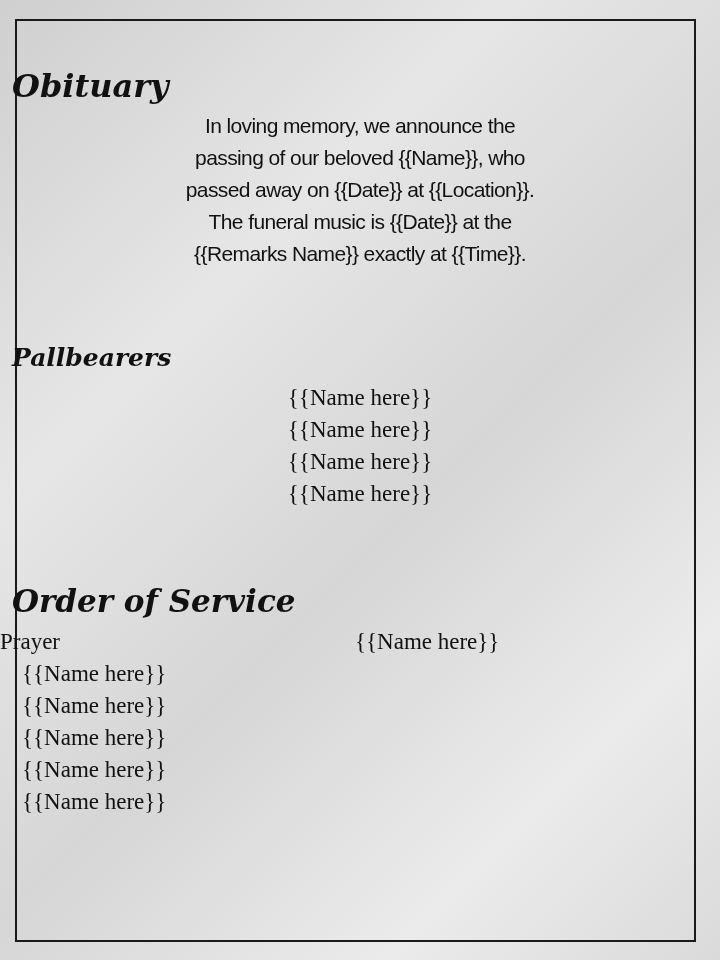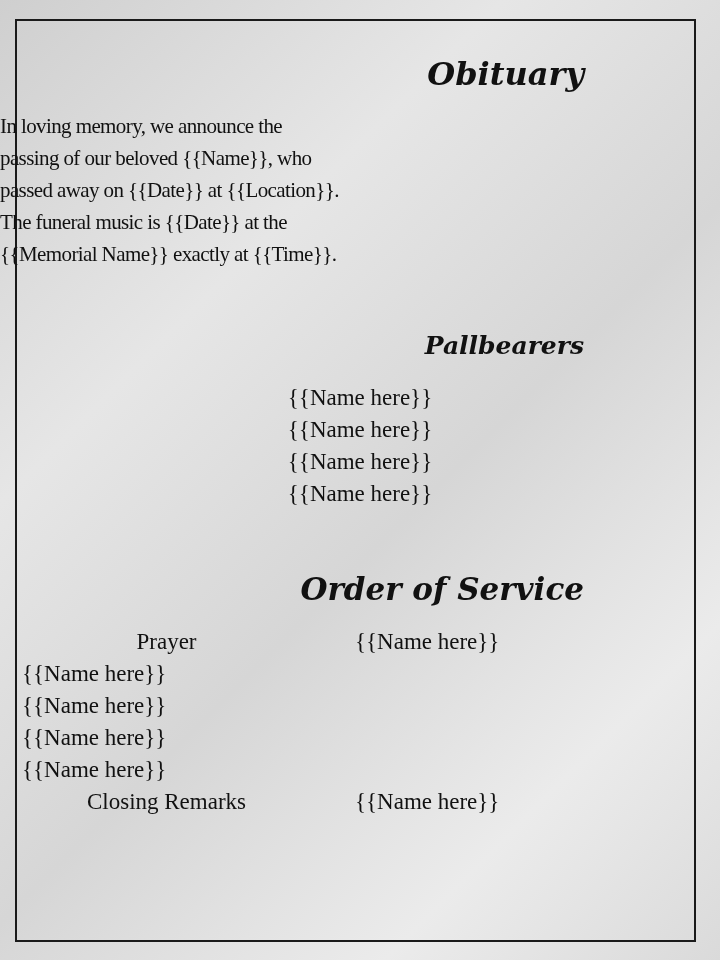--- a/index.html
+++ b/index.html
@@ -5,55 +5,55 @@
     html, body { margin: 0; padding: 0; }
     body {
       width: 720px; height: 960px; position: relative; overflow: hidden;
       background: linear-gradient(135deg, #cfcfcf 0%, #e6e6e6 30%, #d6d6d6 55%, #ebebeb 80%, #dadada 100%);
     }
     .frame {
       position: absolute; left: 15px; top: 19px; width: 677px; height: 919px;
       border: 2px solid #1a1a1a;
     }
     .h {
-      position: absolute; left: 0; width: 584px; text-align: right;
+      position: absolute; left: 0; width: 584px; text-align: left;
       font-family: "DejaVu Serif", serif; font-style: italic; font-weight: bold;
-      color: #111; margin: 0;
+      color: #111; margin: 12px;
     }
     .intro {
-      position: absolute; left: 0; width: 720px; top: 110px; 
-      font-family: Liberation Serif, serif; font-size: 21px; line-height: 32px;
+      position: absolute; left: 0; width: 720px; top: 110px; text-align: center;
+      font-family: Liberation Sans, sans-serif; font-size: 21px; line-height: 32px;
       color: #111; letter-spacing: -0.6px;
     }
     .intro span { display: block; }
     .pall {
       position: absolute; left: 0; width: 720px; top: 382px; text-align: center;
       font-family: "Liberation Serif", serif; font-size: 23px; line-height: 32px; color: #111;
     }
     .pall div { display: block; }
     .order {
       position: absolute; top: 626px; left: 0; width: 720px;
       font-family: "Liberation Serif", serif; font-size: 23px; line-height: 32px; color: #111;
     }
     .row { display: flex; height: 32px; }
-    .lbl { width: 333px; text-align: center; }
+    .lbl { width: 333px; text-align: left; }
     .val { padding-left: 22px; }
   </style>
 </head>
 <body>
 
 <div class="frame"></div>
 
 <h1 class="h" style="top:55px;font-size:32px;">Obituary</h1>
 <div class="intro">
   <span>In loving memory, we announce the</span>
   <span>passing of our beloved {{Name}}, who</span>
   <span>passed away on {{Date}} at {{Location}}.</span>
   <span>The funeral music is {{Date}} at the</span>
-  <span>{{Memorial Name}} exactly at {{Time}}.</span>
+  <span>{{Remarks Name}} exactly at {{Time}}.</span>
 </div>
 
 <h2 class="h" style="top:331px;font-size:25px;">Pallbearers</h2>
 <div class="pall">
   <div>{{Name here}}</div>
   <div>{{Name here}}</div>
   <div>{{Name here}}</div>
   <div>{{Name here}}</div>
 </div>
 
@@ -69,16 +69,15 @@
   <div class="row">
       <span class="val">{{Name here}}</span>
     </div>
   <div class="row">
       <span class="val">{{Name here}}</span>
     </div>
   <div class="row">
       <span class="val">{{Name here}}</span>
     </div>
   <div class="row">
-      <span class="lbl">Closing Remarks</span>
       <span class="val">{{Name here}}</span>
     </div>
 </div>
 
 </body></html>

